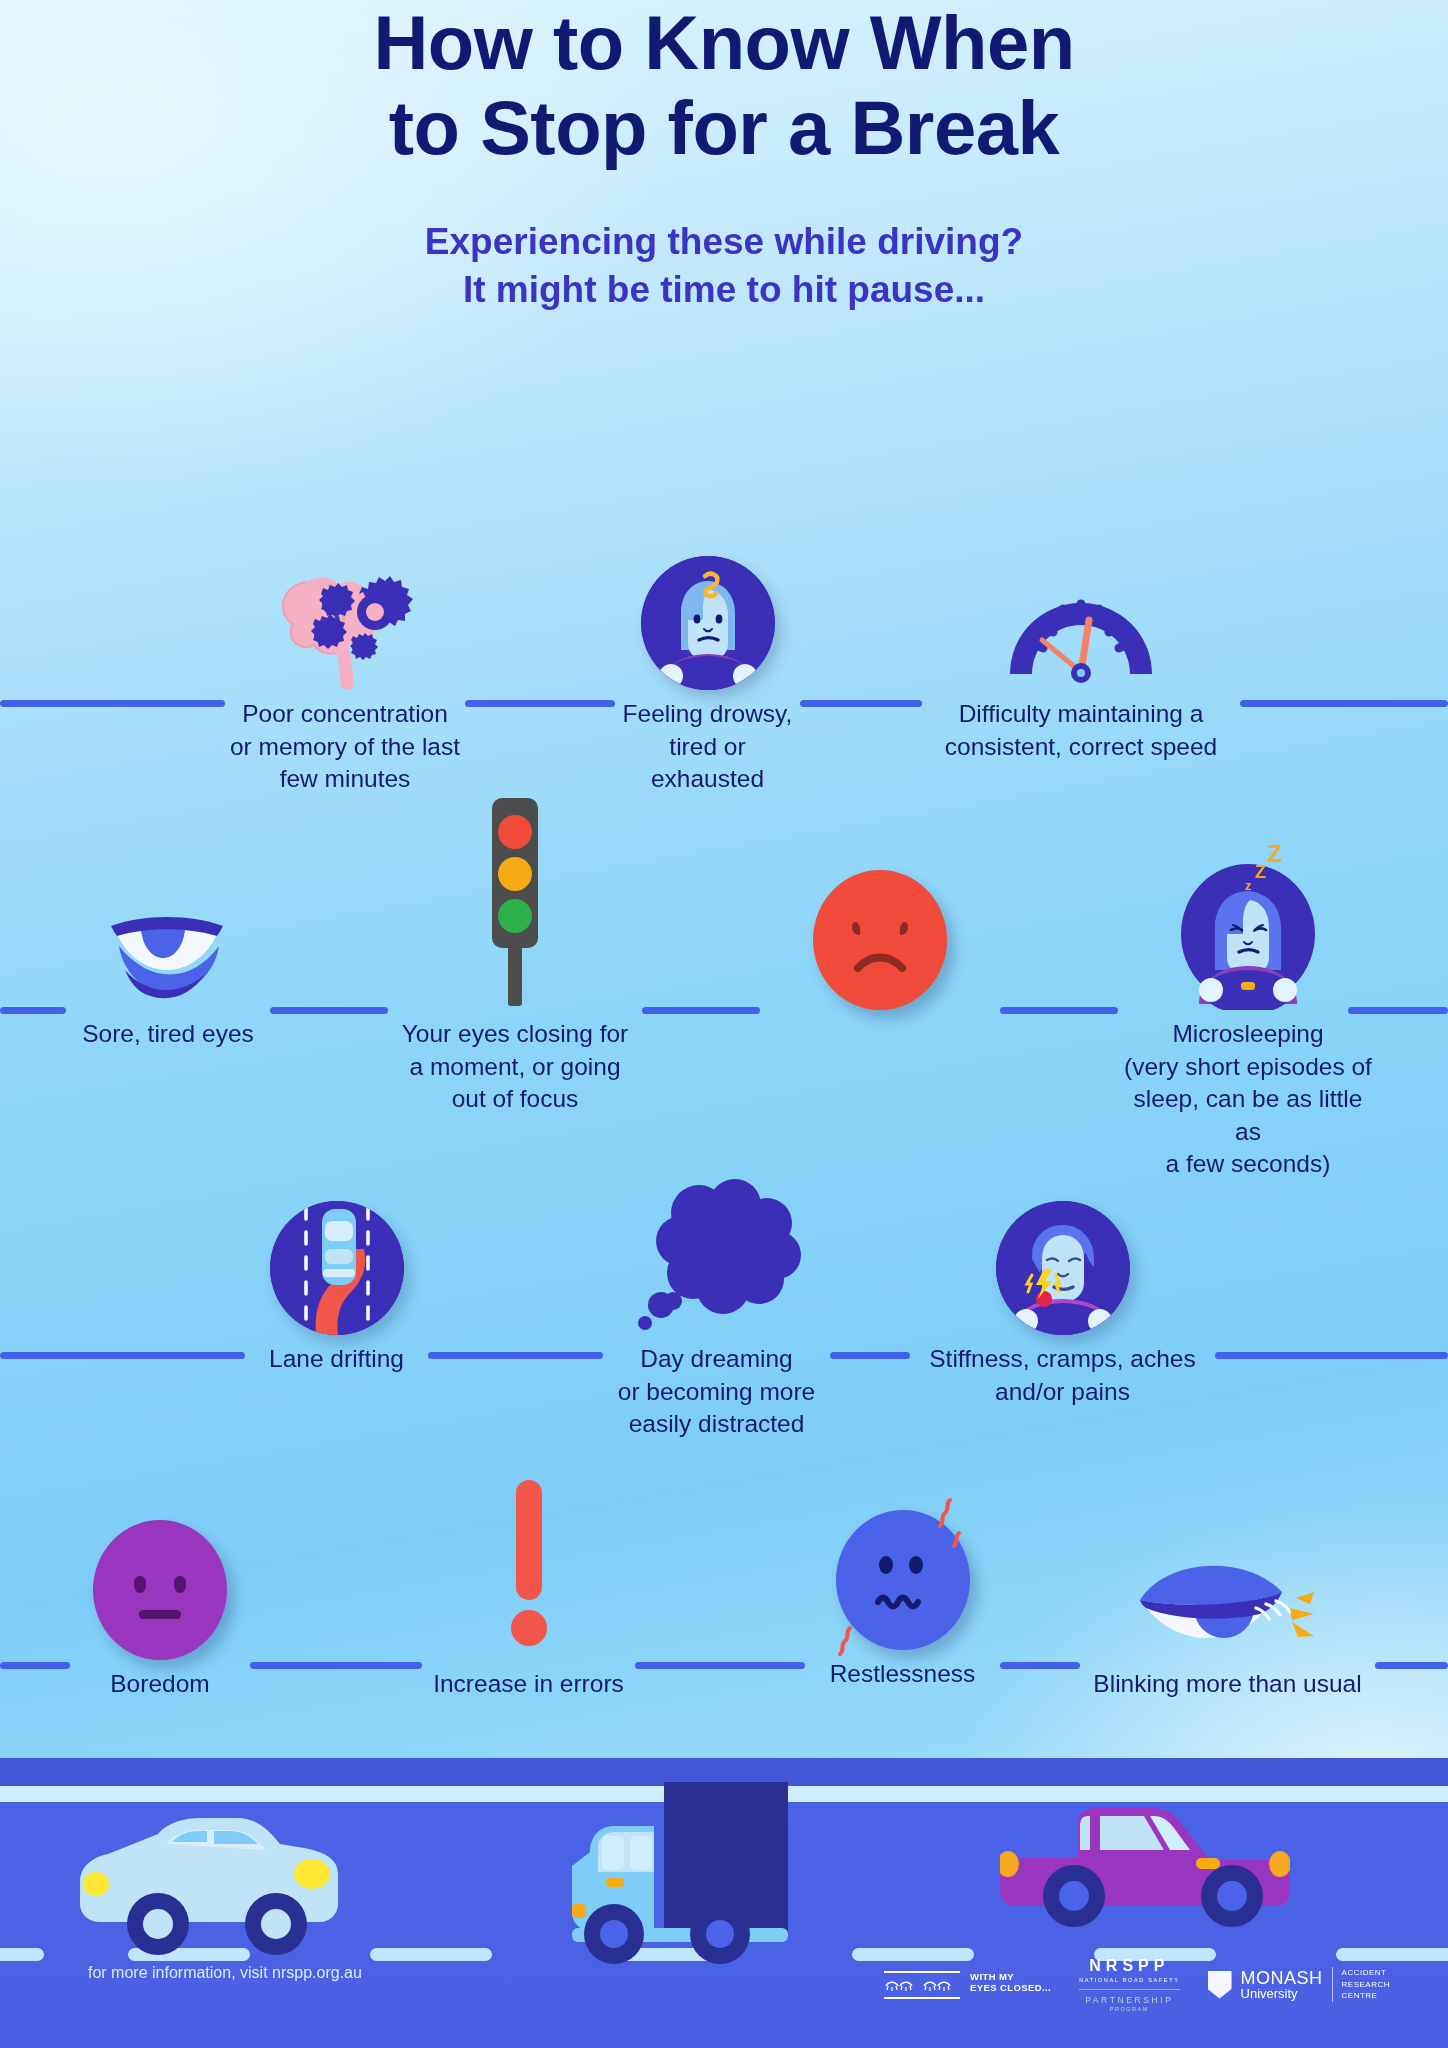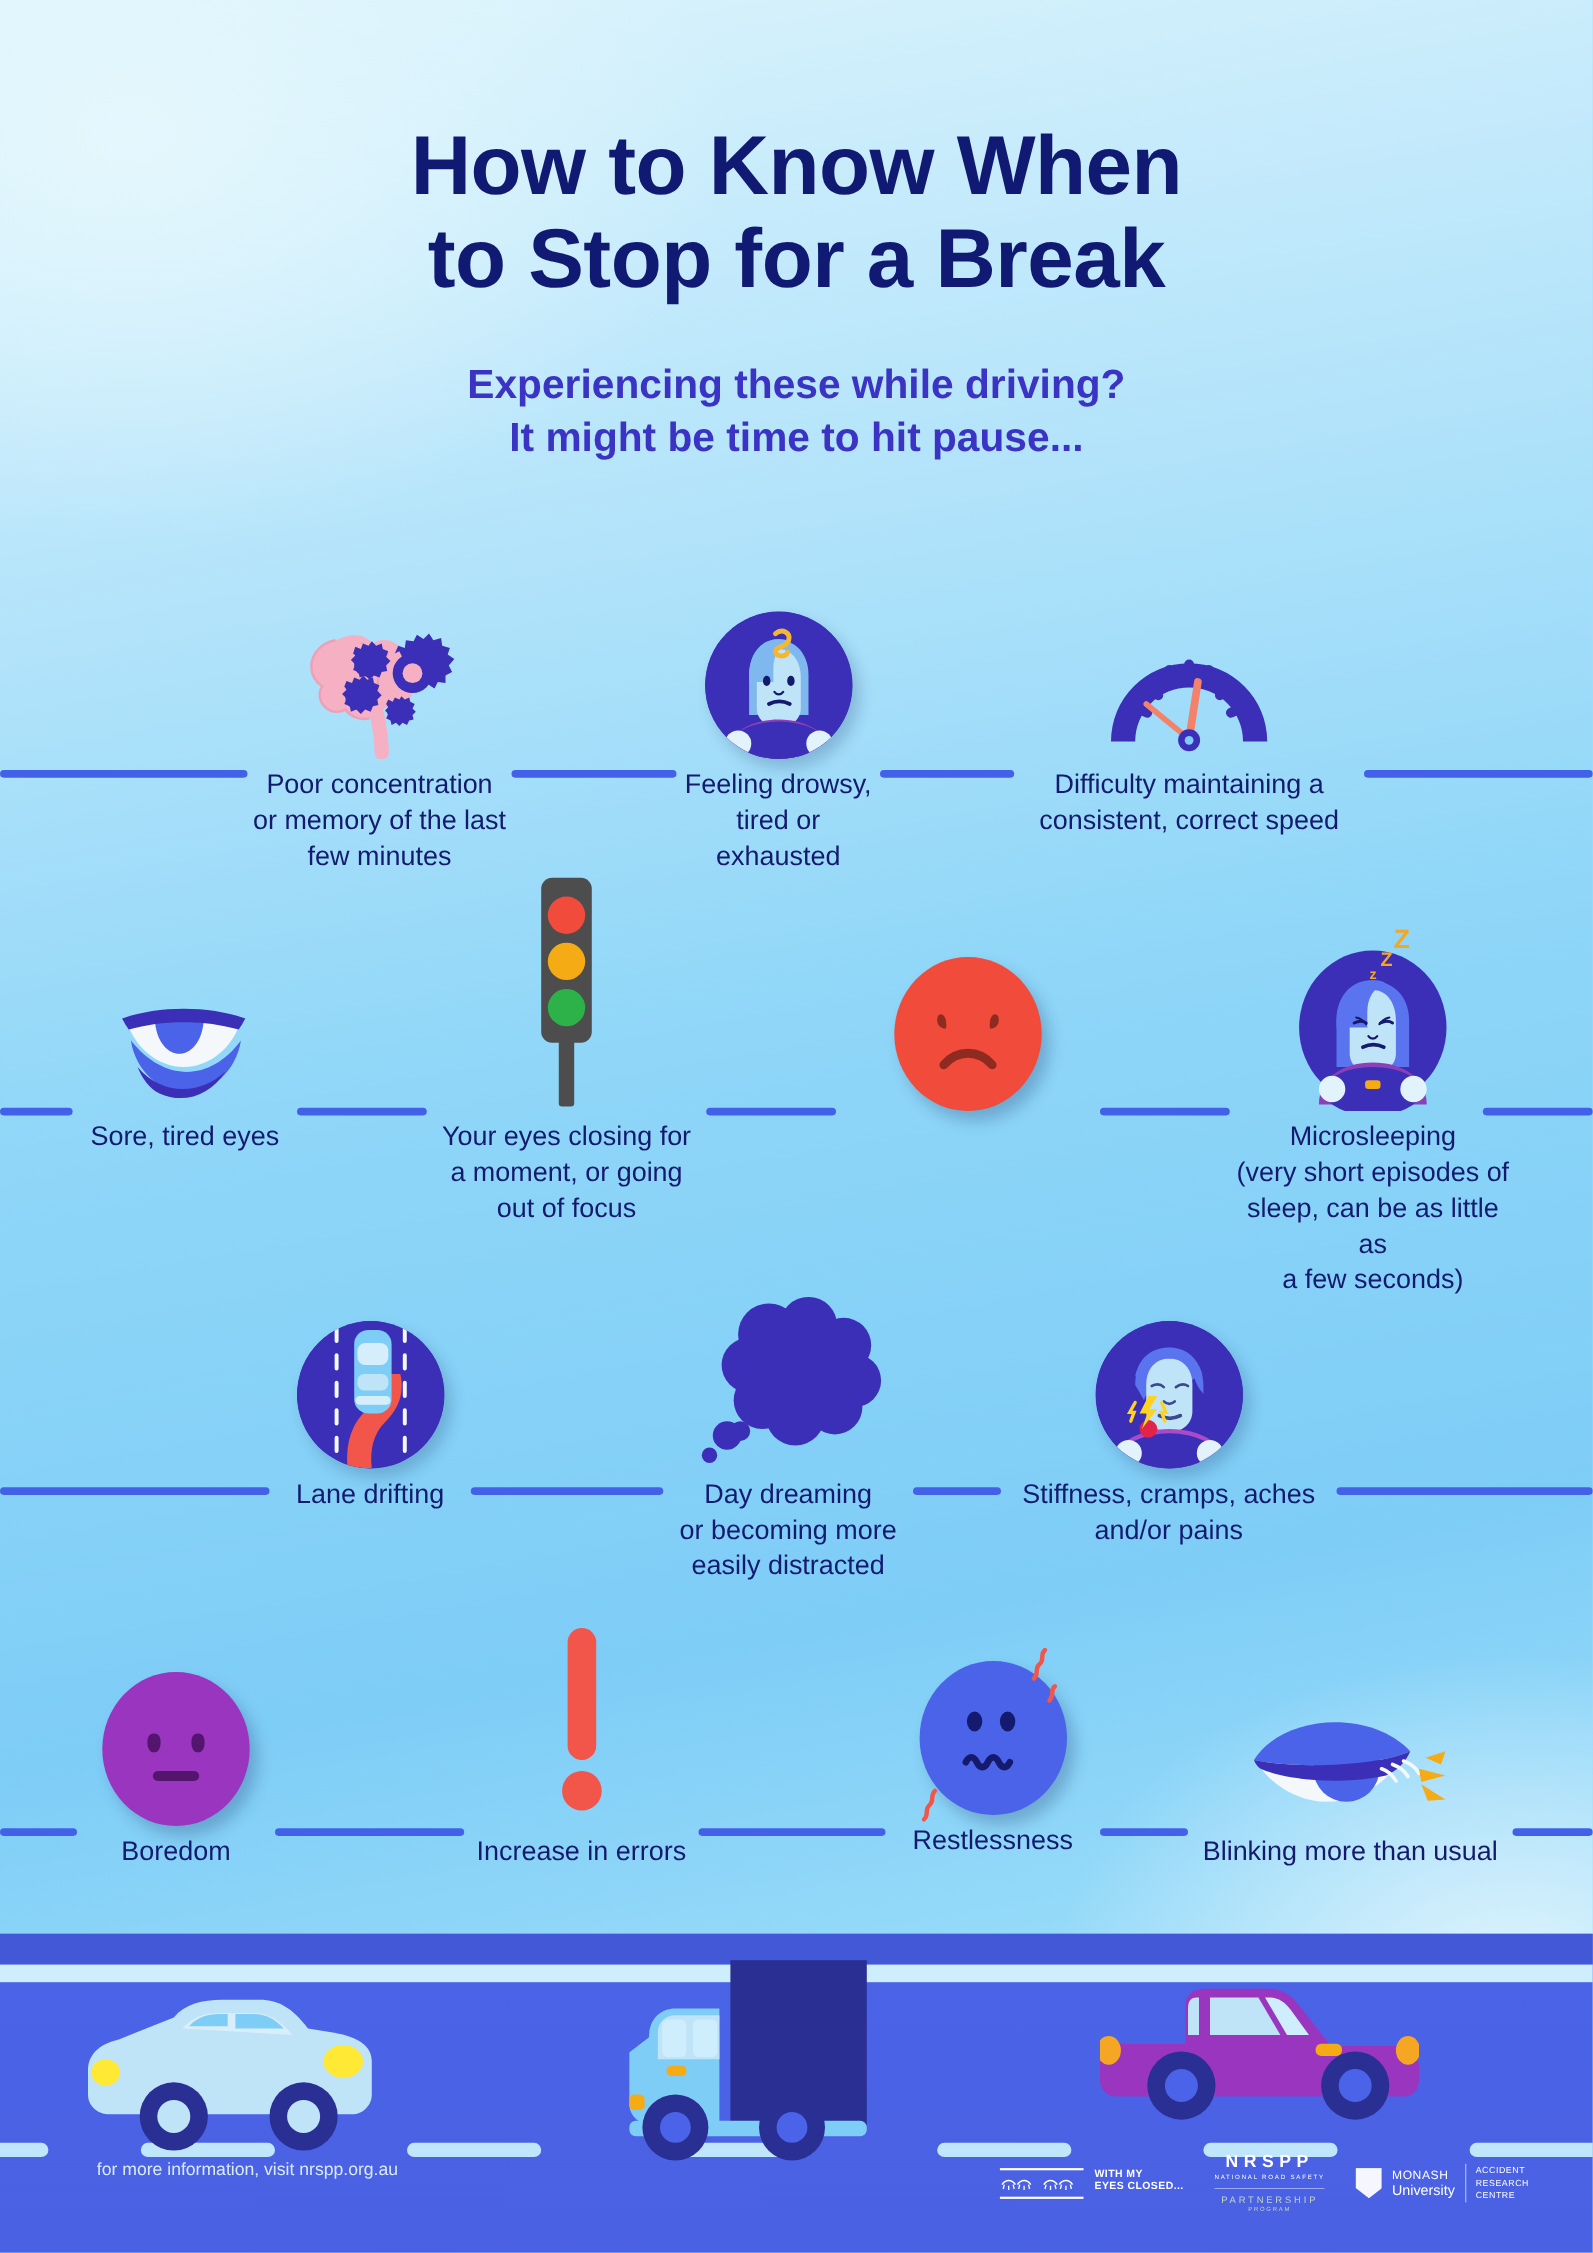--- a/index.html
+++ b/index.html
@@ -12,21 +12,21 @@
     position:relative;width:1448px;height:2048px;
     background:
       radial-gradient(ellipse 900px 600px at 8% 6%, #e4f7fd 0%, rgba(228,247,253,0) 62%),
       radial-gradient(ellipse 700px 500px at 95% 88%, #dff3fd 0%, rgba(223,243,253,0) 60%),
       linear-gradient(170deg, #ddf4fc 0%, #bfe8fb 18%, #8fd6f8 46%, #7ecdf7 70%, #9ddef9 88%, #cfeffc 100%);
   }
 
   
   .head{position:absolute;left:0;top:0;width:1448px;text-align:center;}
   .title{
-    margin:0;padding-top:108px;
+    margin:0;
     font-size:76px;line-height:1.12;font-weight:bold;
     color:#111a72;letter-spacing:-0.5px;
   }
   .subtitle{
     margin:0;padding-top:48px;
     font-size:37px;line-height:1.28;font-weight:bold;
     color:#3b33c4;
   }
 
   
@@ -77,21 +77,21 @@
   .wmec-rules i{display:block;height:2px;background:#fff;}
   .wmec-txt{font-size:9.5px;font-weight:bold;line-height:1.25;letter-spacing:.4px;}
   .nrspp{text-align:center;color:#fff;}
   .nrspp .n1{font-size:16px;letter-spacing:5px;font-weight:bold;}
   .nrspp .n2{font-size:5.6px;letter-spacing:1.6px;margin-top:2px;}
   .nrspp .n3{font-size:8.5px;letter-spacing:2.6px;color:#c6d4bb;margin-top:6px;border-top:1px solid rgba(255,255,255,.45);padding-top:5px;}
   .nrspp .n4{font-size:5.4px;letter-spacing:1.6px;color:#c6d4bb;margin-top:1px;}
   .monash{display:flex;align-items:center;gap:9px;color:#fff;}
   .shield{width:24px;height:28px;background:#fff;clip-path:polygon(0 0,100% 0,100% 66%,50% 100%,0 66%);opacity:.95;}
   .mname{line-height:1.0;}
-  .mname .m1{font-size:11px;letter-spacing:.5px;}
+  .mname .m1{font-size:18px;letter-spacing:.5px;}
   .mname .m2{font-size:13px;}
   .arc{font-size:8px;line-height:1.45;letter-spacing:.5px;border-left:1px solid rgba(255,255,255,.6);padding-left:9px;}
 </style>
 </head>
 <body>
 
 <div class="poster">
 
   <div class="head">
     <h1 class="title">

